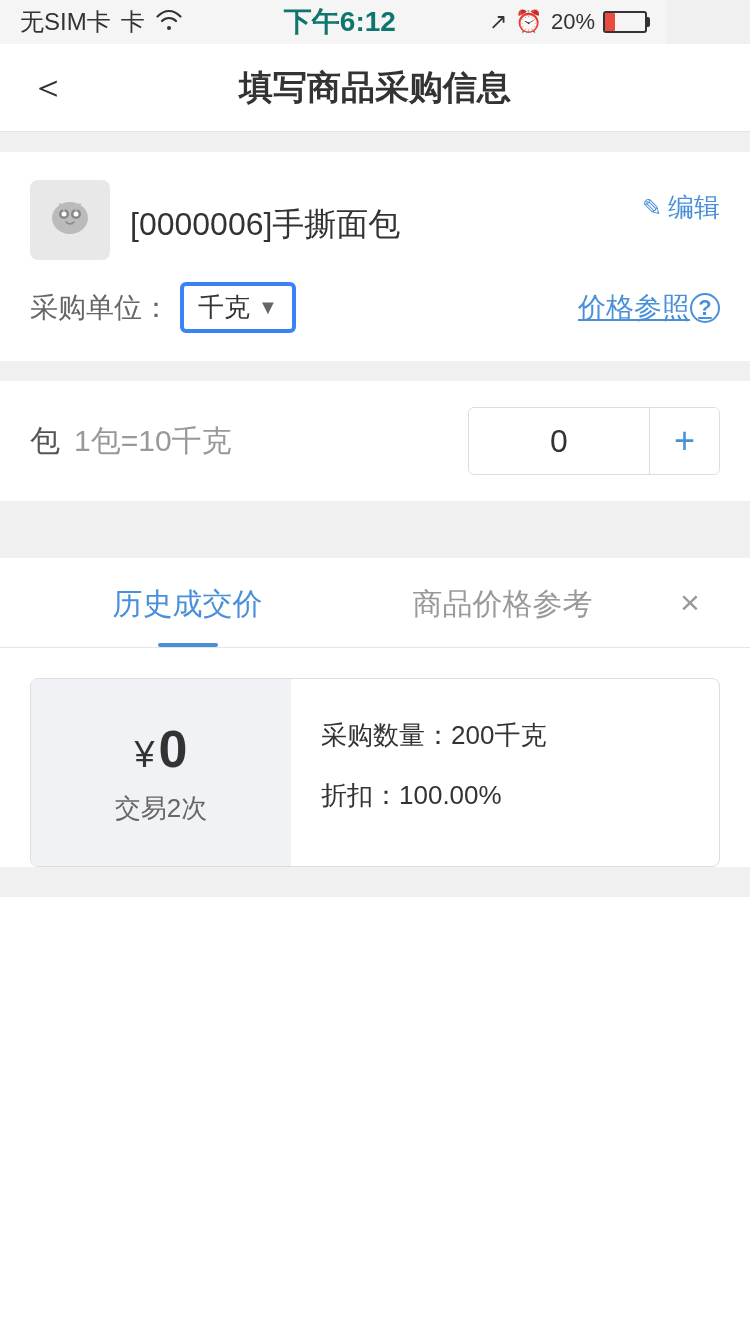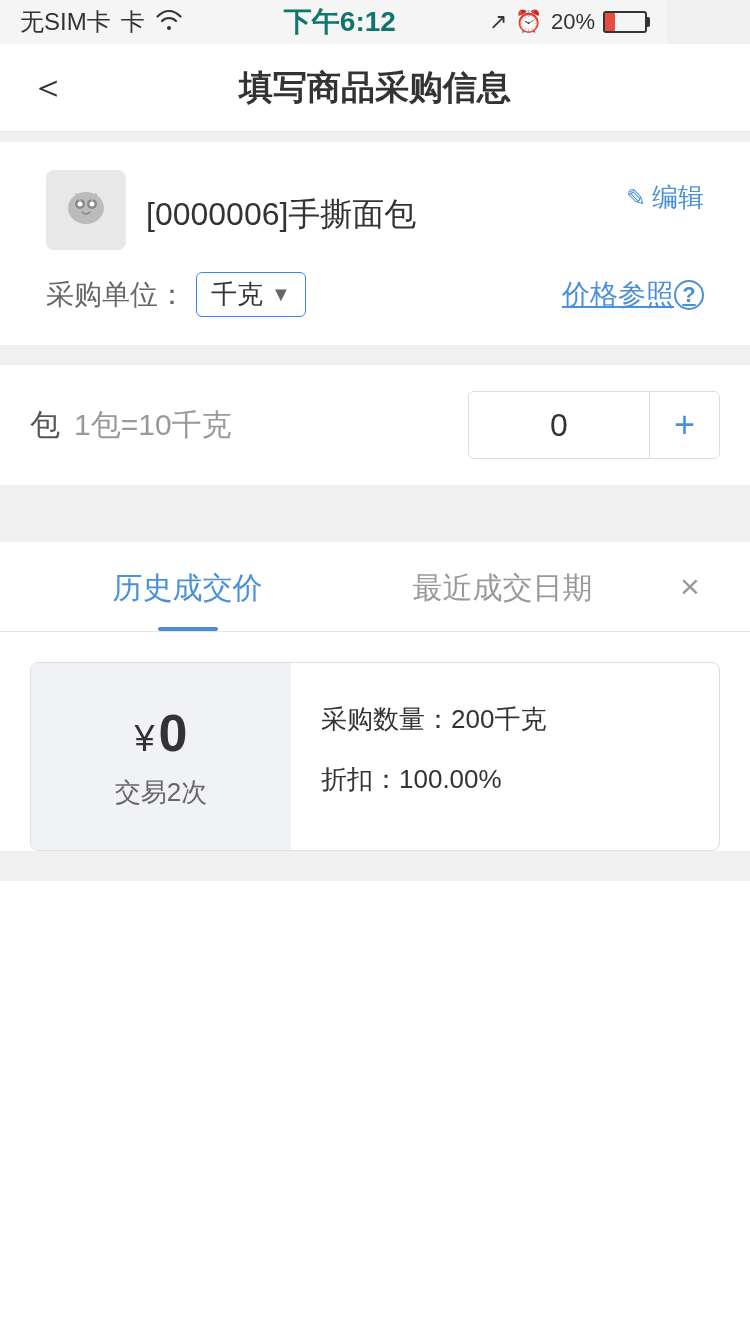--- a/index.html
+++ b/index.html
@@ -89,22 +89,22 @@
     }
     .nav-title {
       font-size: 34px;
       font-weight: 600;
       color: #333;
     }
 
     
     .product-card {
       background: #fff;
-      margin-top: 10px;
-      padding: 28px 46px;
+      margin-top: 20px;
+      padding: 28px 30px;
       text-align: center;
     }
     .product-header {
       display: flex;
       align-items: flex-start;
       justify-content: space-between;
     }
     .product-left {
       display: flex;
       align-items: center;
@@ -148,21 +148,21 @@
       justify-content: space-between;
       margin-top: 22px;
     }
     .unit-label {
       font-size: 28px;
       color: #666;
     }
     .unit-select {
       display: inline-flex;
       align-items: center;
-      border: 1px solid #3b82f6;
+      border: 4px solid #3b82f6;
       border-radius: 6px;
       padding: 4px 14px;
       font-size: 26px;
       color: #333;
       background: #fff;
       cursor: pointer;
       gap: 8px;
     }
     .unit-arrow {
       font-size: 20px;
@@ -434,21 +434,21 @@
 </div>
 
 <div class="gray-divider"></div>
 
 <div class="panel-container">
   <div class="tabs-row">
     <div class="tab-item active">
       <span>历史成交价</span>
     </div>
     <div class="tab-item">
-      <span>最近成交日期</span>
+      <span>商品价格参考</span>
     </div>
     <div class="tab-close">
       <span>×</span>
     </div>
   </div>
 
   <div class="price-card">
     <div class="price-card-left">
       <div class="price-amount">
         <span class="price-symbol">¥</span><span>0</span>

